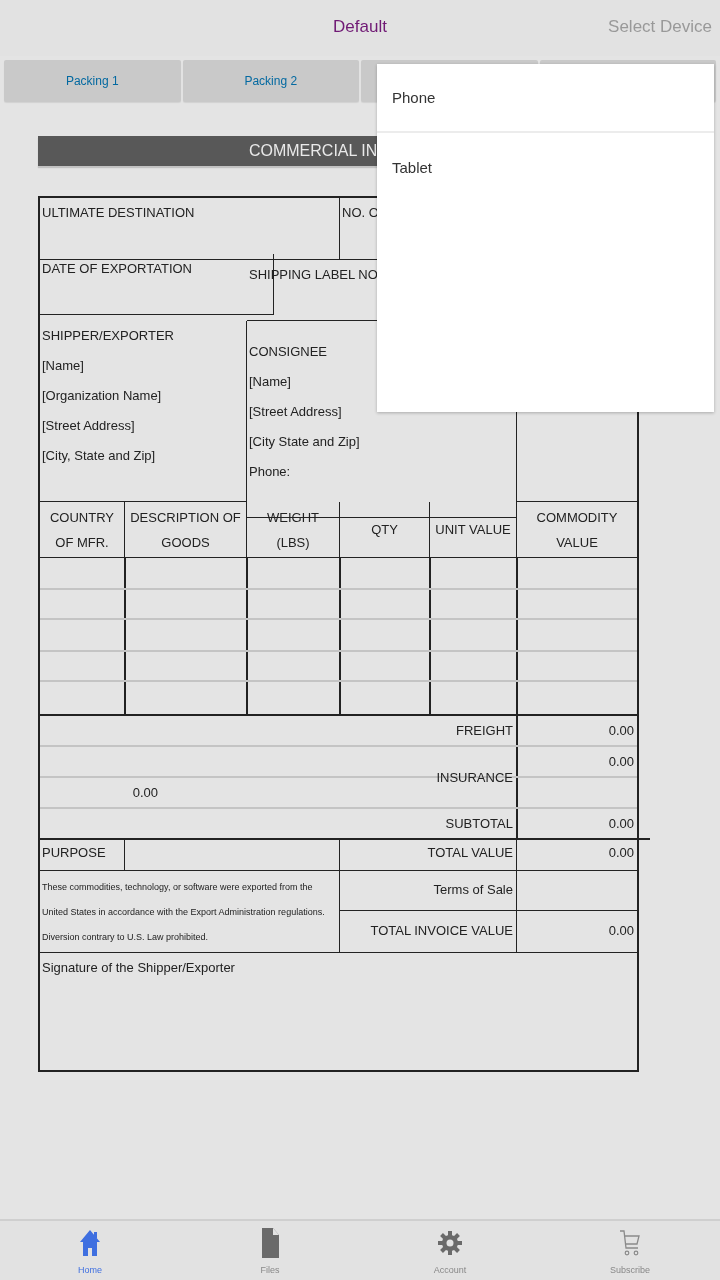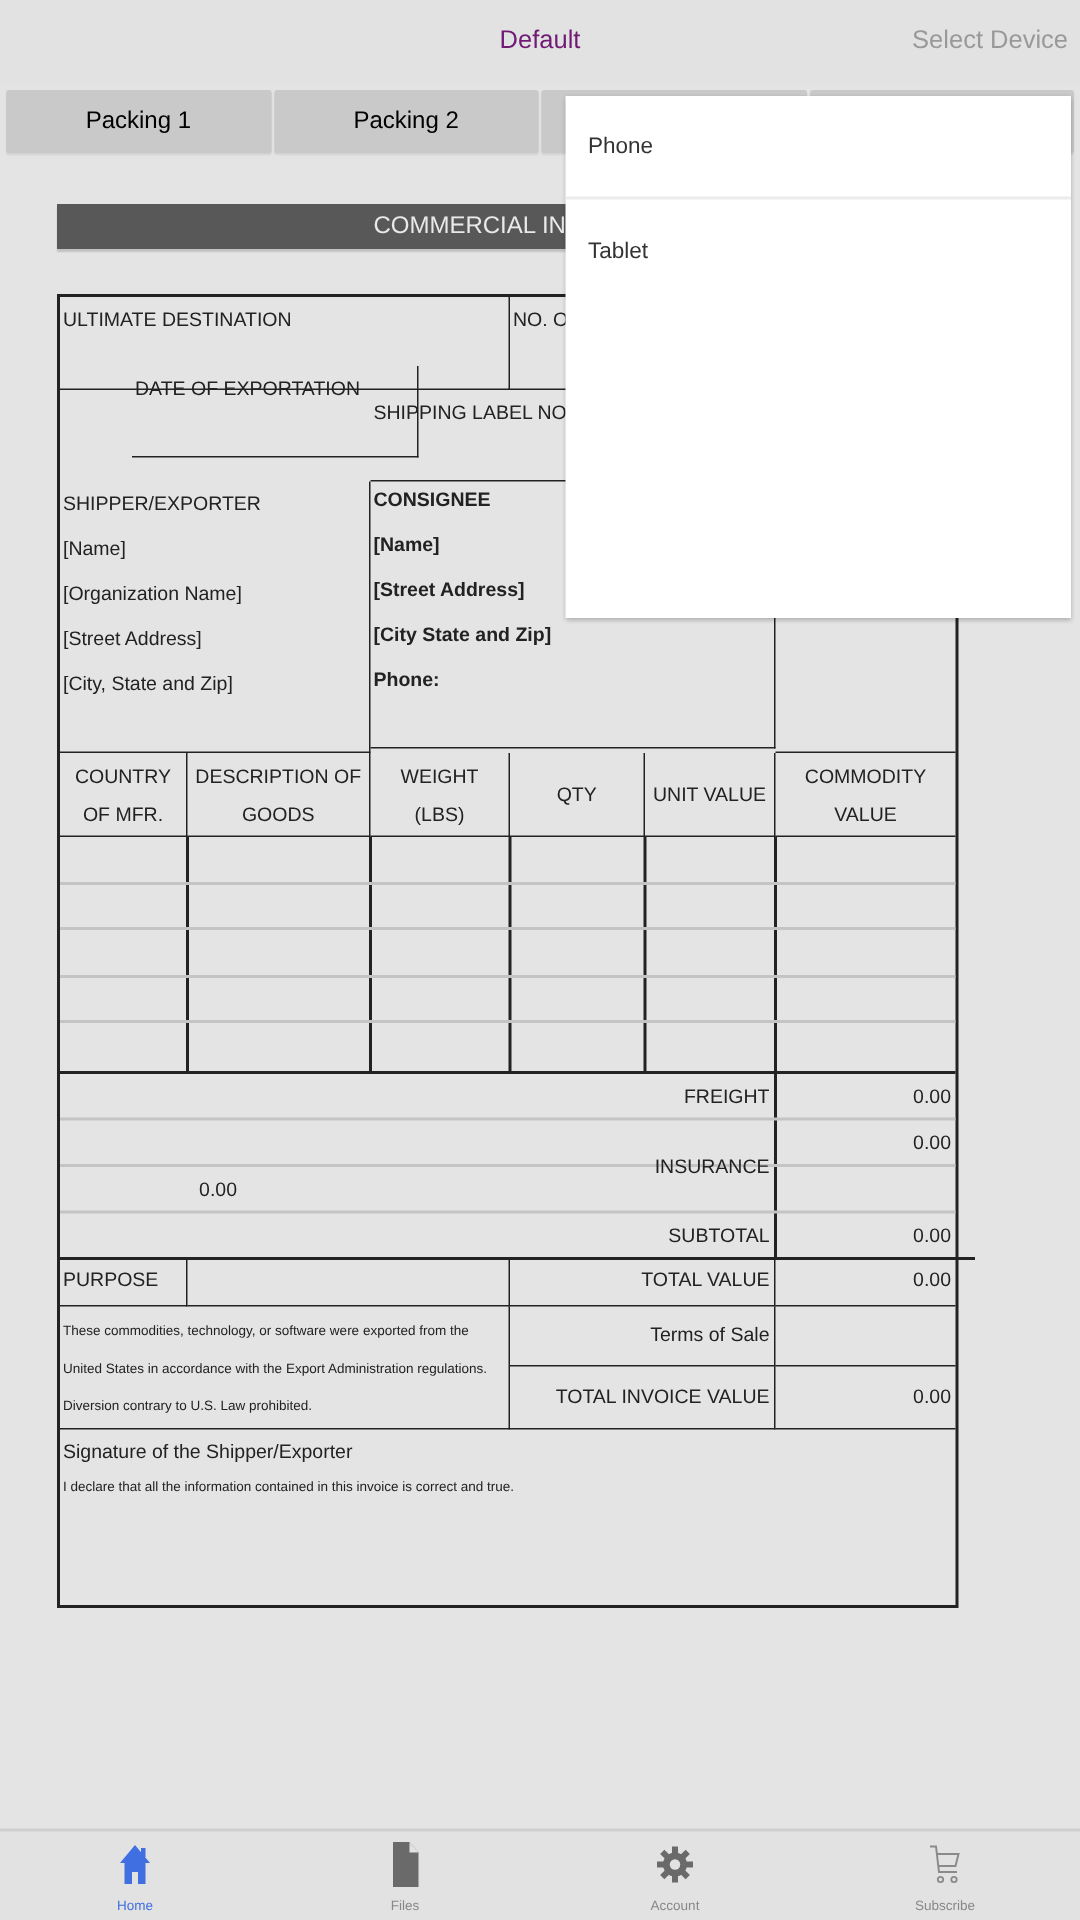--- a/index.html
+++ b/index.html
@@ -4,21 +4,21 @@
 <style>
   * { box-sizing: border-box; margin: 0; padding: 0; }
   html, body { width: 720px; height: 1280px; overflow: hidden; }
   body { background: #e4e4e4; font-family: "Liberation Sans", sans-serif; color: #222; position: relative; }
 
   .topbar { position: absolute; left: 0; top: 0; width: 720px; height: 56px; background: #e2e2e2; }
   .topbar .title { position: absolute; left: 0; right: 0; top: 17px; text-align: center; font-size: 17px; color: #701a75; }
   .topbar .select-device { position: absolute; right: 8px; top: 17px; font-size: 17px; color: #999; }
 
   .tabs { position: absolute; left: 4px; top: 60px; width: 712px; height: 42px; display: flex; gap: 2px; }
-  .tab { flex: 1; background: #c9c9c9; border-radius: 2px; font-size: 16px; color: #000000; display: flex; align-items: center; justify-content: center; box-shadow: 0 1px 1px rgba(0,0,0,0.08); }
+  .tab { flex: 1; background: #c9c9c9; border-radius: 2px; font-size: 12px; color: #0369a1; display: flex; align-items: center; justify-content: center; box-shadow: 0 1px 1px rgba(0,0,0,0.08); }
 
   .banner { position: absolute; left: 38px; top: 136px; width: 600px; height: 30px; background: #585858; color: #e9e9e9; font-size: 16px; display: flex; align-items: center; justify-content: center; box-shadow: 0 2px 1px rgba(0,0,0,0.15); }
 
   .form { position: absolute; left: 38px; top: 196px; width: 601px; border: 2px solid #222; font-size: 13px; }
   .cell { position: absolute; border-right: 1.5px solid #222; border-bottom: 1.5px solid #222; padding: 4px 2px; line-height: 30px; }
   .cell.noright { border-right: none; }
   .lbl { font-size: 13px; color: #222; }
   .lines div { height: 30px; line-height: 30px; }
   .hdr { text-align: center; line-height: 25px; padding: 4px 2px; display:flex; align-items:center; justify-content:center; flex-direction: column; }
   .right { text-align: right; padding-right: 3px; }
@@ -54,35 +54,35 @@
 
 <div class="form" style="height:876px;">
 
   <div class="cell" style="left:0;top:0;width:300px;height:62px;line-height:22px;">
     <span class="lbl">ULTIMATE DESTINATION</span>
   </div>
   <div class="cell noright" style="left:300px;top:0;width:297px;height:62px;line-height:22px;">
     <span class="lbl">NO. O</span>
   </div>
 
-  <div class="cell" style="left:0;top:46px;width:191px;height:61px;line-height:22px;margin-left:48px;">
+  <div class="cell" style="left:0;top:56px;width:234px;height:61px;line-height:22px;">
     <span class="lbl">DATE OF EXPORTATION</span>
   </div>
   <div class="cell noright" style="left:207px;top:62px;width:390px;height:61px;line-height:22px;">
     <span class="lbl">SHIPPING LABEL NO.</span>
   </div>
 
   <div class="cell lines" style="left:0;top:123px;width:207px;height:181px;padding-top:0;">
     <div>SHIPPER/EXPORTER</div>
     <div>[Name]</div>
     <div>[Organization Name]</div>
     <div>[Street Address]</div>
     <div>[City, State and Zip]</div>
   </div>
-  <div class="cell lines" style="left:207px;top:120px;width:270px;height:181px;padding-top:0;font-weight:bold;">
+  <div class="cell lines" style="left:207px;top:139px;width:270px;height:181px;padding-top:0;">
     <div>CONSIGNEE</div>
     <div>[Name]</div>
     <div>[Street Address]</div>
     <div>[City State and Zip]</div>
     <div>Phone:</div>
   </div>
   <div class="cell noright" style="left:477px;top:123px;width:120px;height:181px;"></div>
 
   <div class="cell hdr" style="left:0;top:304px;width:85px;height:56px;">
     <span>COUNTRY</span>
@@ -164,21 +164,20 @@
   </div>
   <div class="cell right" style="left:300px;top:713px;width:177px;height:42px;line-height:32px;">
     <span>TOTAL INVOICE VALUE</span>
   </div>
   <div class="cell noright right" style="left:477px;top:713px;width:120px;height:42px;line-height:32px;">
     <span>0.00</span>
   </div>
 
   <div style="position:absolute;left:0;top:755px;width:597px;height:117px;padding:4px 2px;">
     <div style="font-size:13px;line-height:22px;">Signature of the Shipper/Exporter</div>
-    <div style="font-size:9px;line-height:16px;margin-top:4px;">I declare that all the information contained in this invoice is correct and true.</div>
   </div>
 </div>
 
 <div class="dropdown">
   <div class="dd-item first">Phone</div>
   <div class="dd-item">Tablet</div>
 </div>
 
 <div class="bottom-nav">
   <div class="nav-item active">

